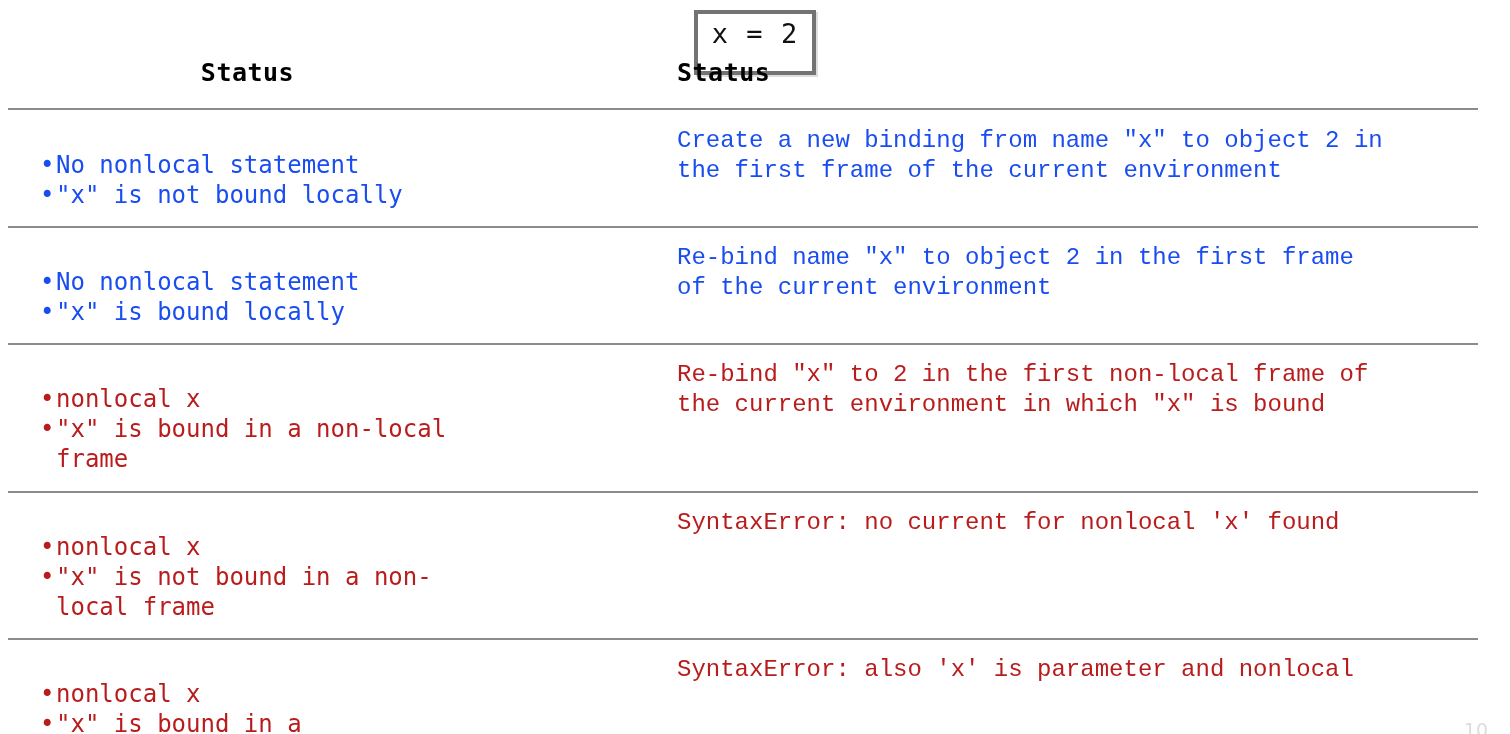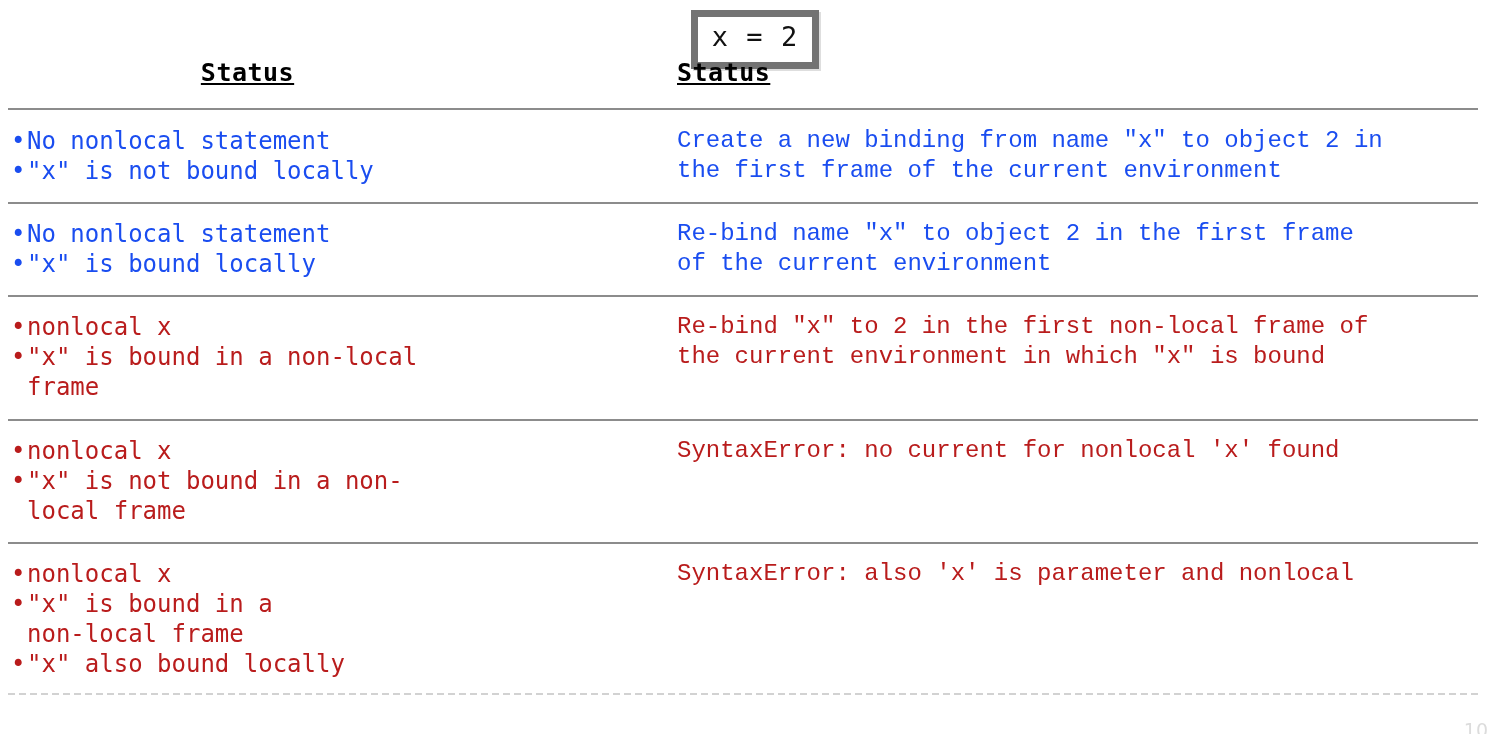--- a/index.html
+++ b/index.html
@@ -19,62 +19,62 @@
   
   .codebox-wrap {
     position: absolute;
     left: 0;
     top: 10px;
     width: 1510px;
     display: flex;
     justify-content: center;
   }
   .codebox {
-    border: 7px solid #737373;
+    border: 4px solid #737373;
     background: #ffffff;
     color: #111111;
     font-size: 27px;
     line-height: 1;
-    padding: 6px 14px 12px 14px;
+    padding: 6px 14px 24px 14px;
     letter-spacing: 1px;
     box-shadow: 2px 2px 0 rgba(0,0,0,0.13);
     white-space: pre;
   }
 
   
   .table {
     position: absolute;
     left: 0;
     top: 58px;
     width: 1510px;
   }
   .row {
     display: flex;
     align-items: flex-start;
     position: relative;
   }
   .col-status {
     width: 660px;
     flex: 0 0 660px;
-    padding-left: 11px;
-    box-sizing: border-box;
+    padding-left: 40px;
+    box-sizing: border-box;
+    margin-top: 24px;
   }
   .col-effect {
     flex: 1 1 auto;
     padding-left: 677px;
     margin-left: -660px;
     box-sizing: border-box;
     padding-right: 30px;
     font-family: Liberation Mono, monospace;
   }
 
   
   .hdr-row {
     height: 50px;
-    text-decoration: underline;
   }
   .hdr {
     font-size: 25px;
     font-weight: bold;
     color: #000000;
     letter-spacing: 0.5px;
   }
   .hdr-status {
     width: 660px;
     flex: 0 0 660px;

